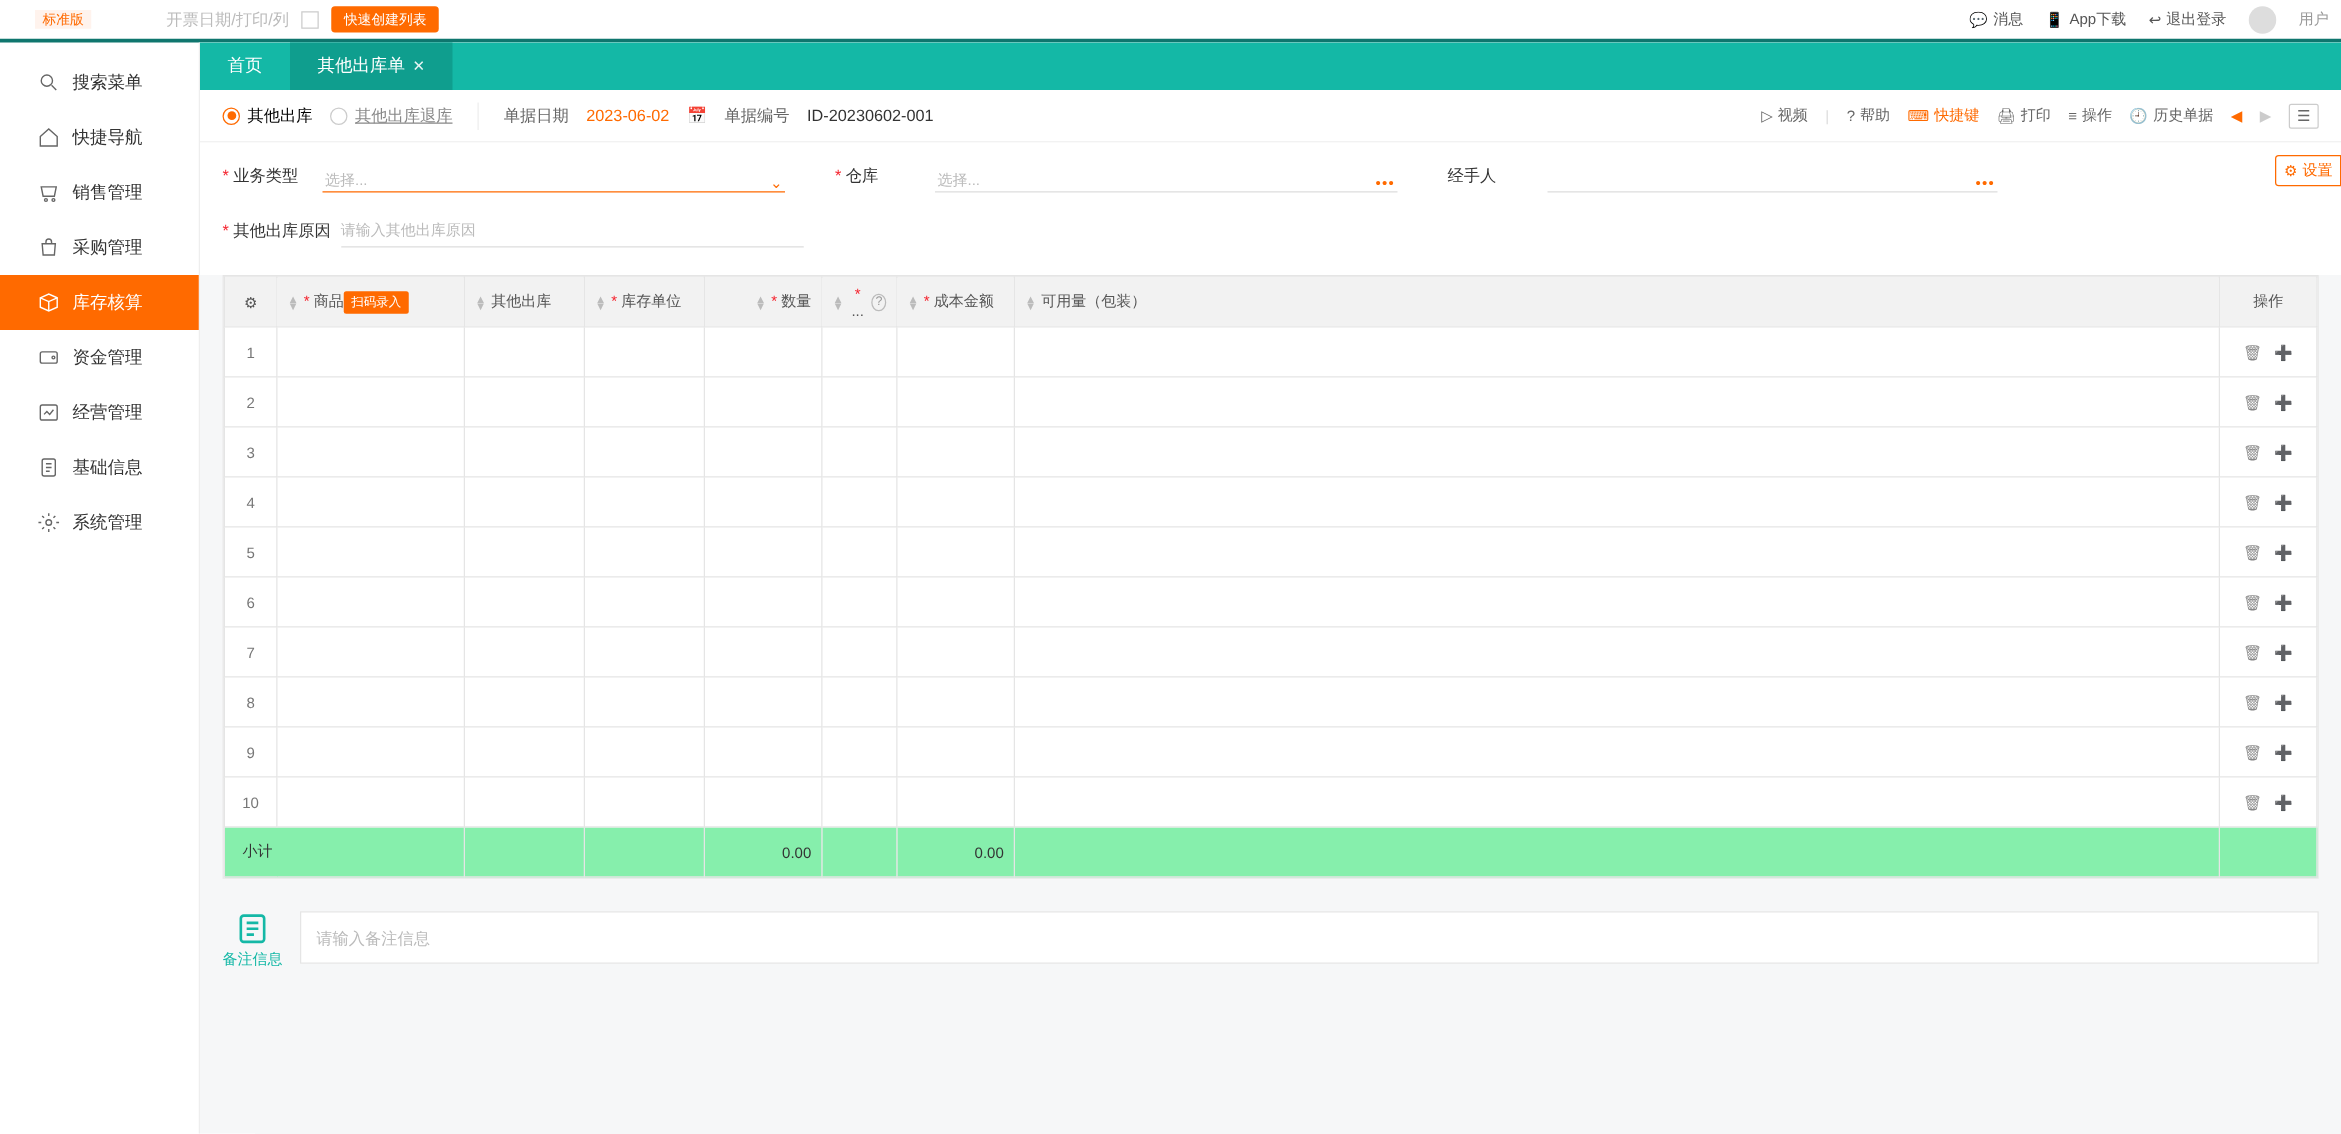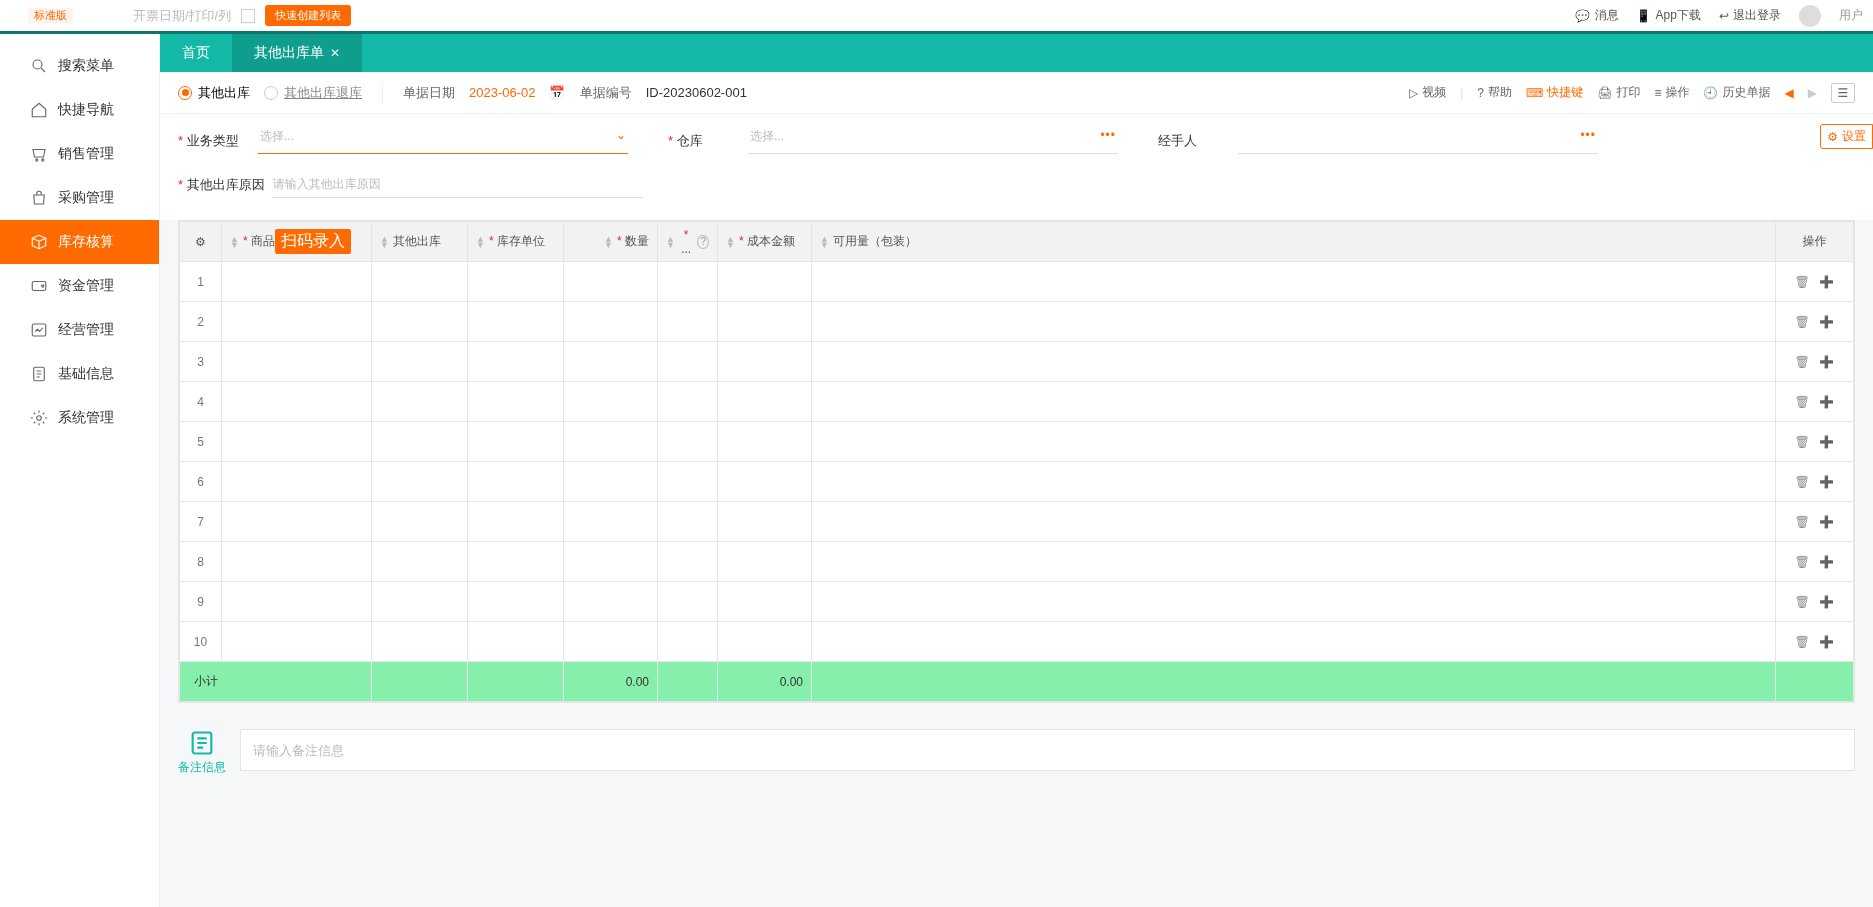--- a/index.html
+++ b/index.html
@@ -52,37 +52,37 @@
 .toolbar .tl { display:flex; align-items:center; gap:4px; cursor:pointer; }
 .arrow { color:#ff6a00; cursor:pointer; }
 .list-ico { border:1px solid #ccc; width:24px; height:20px; display:flex; align-items:center; justify-content:center; border-radius:2px; }
 
 
 .form-area { background:#fff; padding:14px 18px 4px 18px; }
 .form-row { display:flex; align-items:center; gap:40px; margin-bottom:18px; }
 .fld { display:flex; align-items:center; gap:8px; }
 .fld .flabel { min-width:72px; font-size:13px; color:#333; }
 .req::before { content:"* "; color:#f5222d; }
-.select { border:none; border-bottom:1px solid #ff6a00; min-width:370px; height:26px; display:flex; align-items:flex-start; justify-content:space-between; color:#bbb; font-size:12px; padding:0 2px; cursor:pointer; }
+.select { border:none; border-bottom:1px solid #ff6a00; min-width:370px; height:26px; display:flex; align-items:flex-end; justify-content:space-between; color:#bbb; font-size:12px; padding:0 2px; cursor:pointer; }
 .select.gray { border-bottom:1px solid #ddd; }
 .select .caret { color:#ff6a00; }
 .dots { color:#ff6a00; letter-spacing:1px; cursor:pointer; }
 .input-line { border:none; border-bottom:1px solid #ddd; min-width:370px; height:26px; color:#bbb; font-size:12px; display:flex; align-items:center; }
 
 
 .grid-wrap { background:#fff; margin:0 18px; border:1px solid #e5e5e5; }
 .grid { width:100%; border-collapse:collapse; table-layout:fixed; }
 .grid th, .grid td { border:1px solid #e5e5e5; height:40px; font-size:12px; padding:0 8px; }
 .grid th { background:#f2f2f2; color:#555; font-weight:normal; position:relative; }
 .grid thead th .sort { color:#bbb; font-size:9px; display:inline-flex; flex-direction:column; line-height:6px; margin-right:4px; vertical-align:middle; }
 .grid .rownum { text-align:center; color:#777; width:42px; }
 .grid .op-col { width:78px; text-align:center; }
 .grid .op-col .ops { display:flex; justify-content:center; gap:10px; color:#888; }
 .grid .op-col .ops span { cursor:pointer; }
-.scan-btn { background:#ff6a00; color:#fff; font-size:16px; padding:2px 6px; border-radius:2px; float:right; }
+.scan-btn { background:#ff6a00; color:#fff; font-size:10px; padding:2px 6px; border-radius:2px; float:right; }
 .col-goods { width:150px; }
 .col-spec  { width:96px; }
 .col-unit  { width:96px; }
 .col-qty   { width:94px; text-align:right; padding-right:30px; }
 .col-ext   { width:60px; }
 .col-amt   { width:94px; }
 .col-avail { width:auto; }
 .grid tfoot td { background:#86efac; font-weight:500; }
 .num-r { text-align:right; padding-right:30px; }
 

